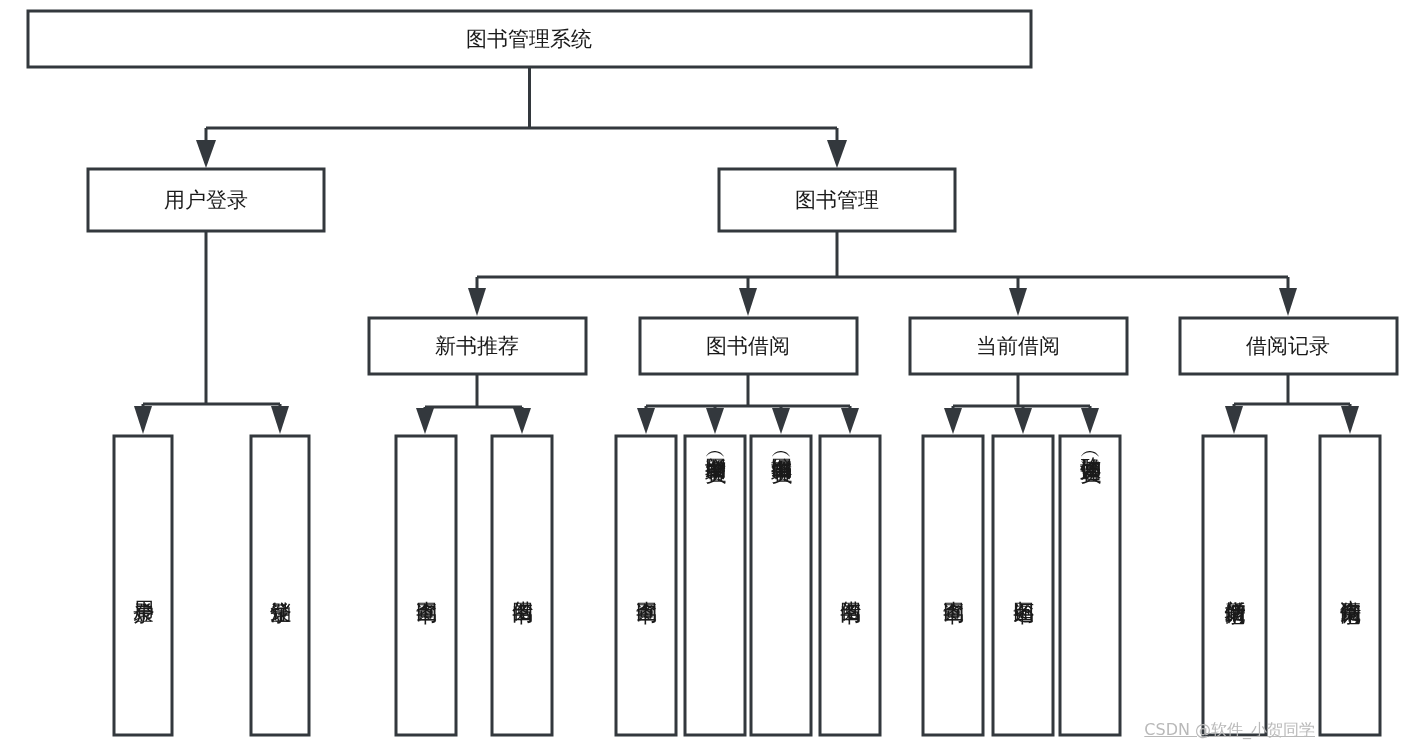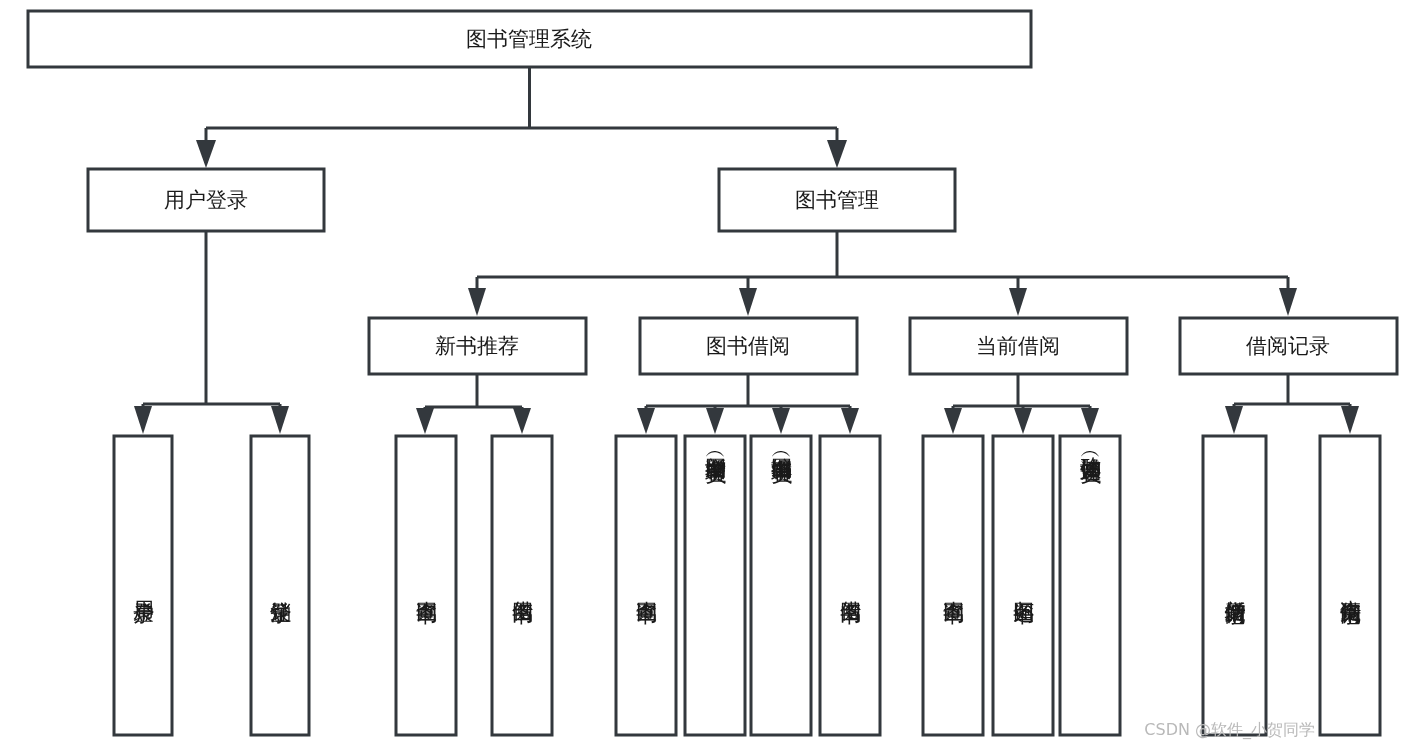--- a/index.html
+++ b/index.html
@@ -62,20 +62,21 @@
   }
   #watermark {
     position: absolute;
     right: 8px;
     bottom: 6px;
     font-family: "DejaVu Sans", "Liberation Sans", sans-serif;
     font-size: 16px;
     color: #b9b9b9;
     white-space: nowrap;
     pointer-events: none;
+    text-decoration: underline;
   }
 </style>
 </head>
 <body>
 
 <div id="diagram-root">
 
   <svg class="flow" width="1405" height="747" viewBox="0 0 1405 747" xmlns="http://www.w3.org/2000/svg">
 
     <defs>

